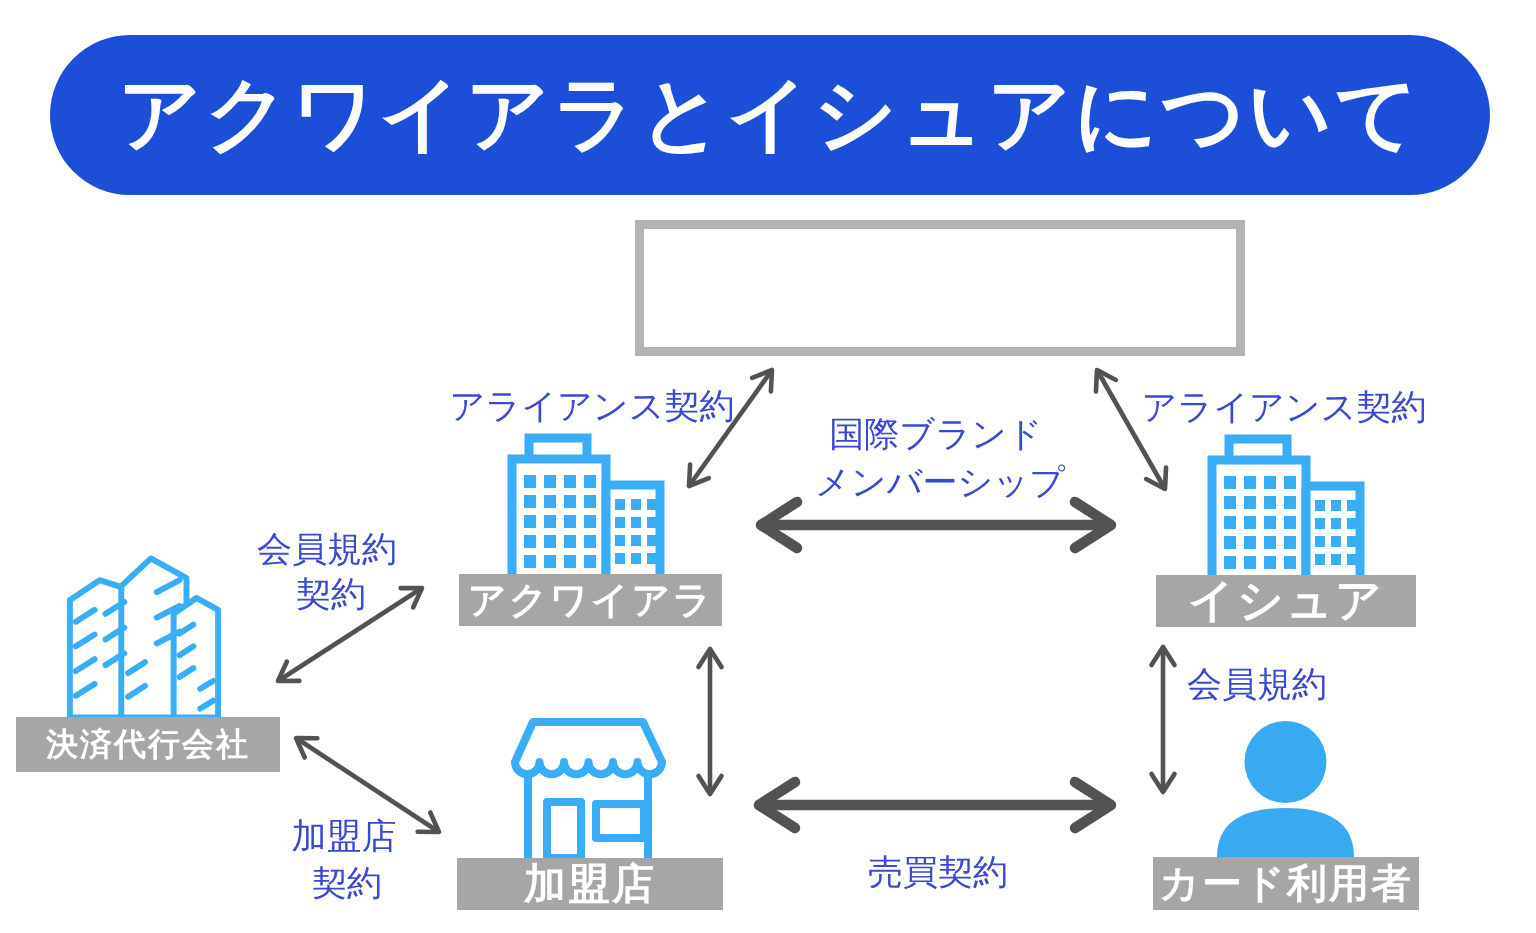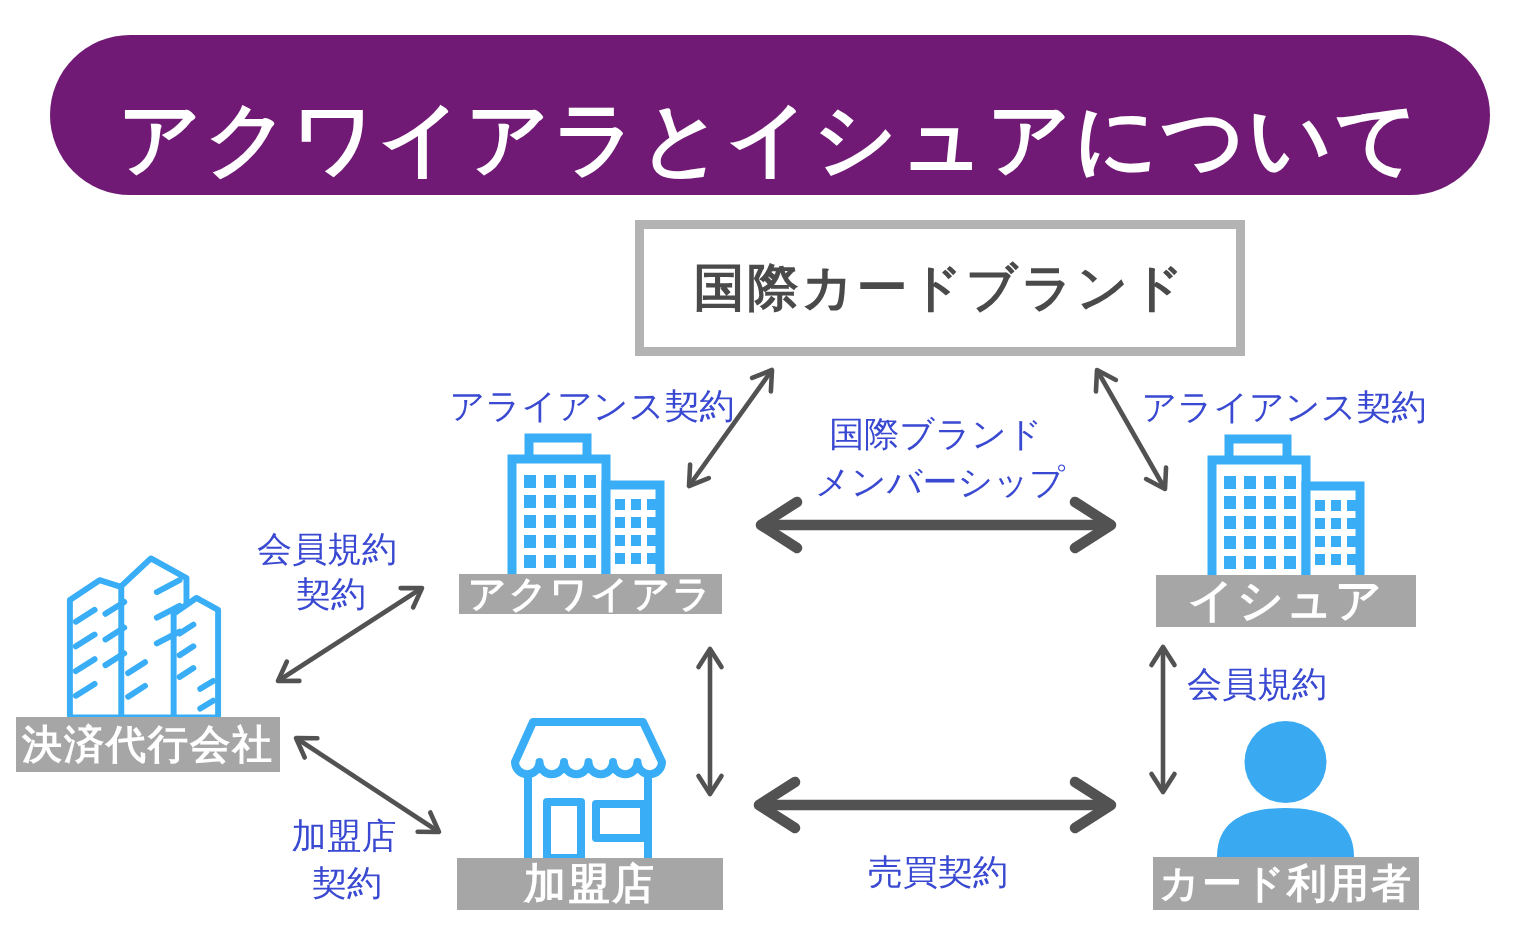--- a/index.html
+++ b/index.html
@@ -1,35 +1,35 @@
 <!DOCTYPE html>
 <html><head>
 <meta charset="utf-8">
 <style>
   html,body{margin:0;padding:0;background:#ffffff;}
   .stage{position:relative;width:1536px;height:933px;background:#ffffff;overflow:hidden;
          font-family:"Liberation Sans","DejaVu Sans",sans-serif;}
   .abs{position:absolute;}
 
   
-  .banner{left:50px;top:35px;width:1440px;height:160px;border-radius:83px;background:#701a75;
-          display:flex;align-items:flex-end;justify-content:center;}
+  .banner{left:50px;top:35px;width:1440px;height:160px;border-radius:83px;background:#1d4ed8;
+          display:flex;align-items:center;justify-content:center;}
   .banner-text{color:#ffffff;font-weight:bold;font-size:82px;letter-spacing:3px;white-space:nowrap;}
 
   
   .brandbox{left:635px;top:220px;width:610px;height:136px;background:#ffffff;border:9px solid #B3B3B3;
             box-sizing:border-box;display:flex;flex-direction:column;align-items:center;justify-content:center;}
   .brand-title{font-size:51px;font-weight:bold;color:#4A4A4A;letter-spacing:3px;line-height:1.12;white-space:nowrap;}
   .brand-sub{font-size:33px;font-weight:bold;color:#FA2020;line-height:1.12;white-space:nowrap;}
 
   
   .band{background:#A6A6A6;color:#ffffff;font-weight:bold;display:flex;align-items:center;
         justify-content:center;letter-spacing:2px;white-space:nowrap;}
-  .band-psp{left:16px;top:717px;width:264px;height:55px;font-size:40px;}
-  .band-acquirer{left:459px;top:574px;width:263px;height:40px;font-size:38px;}
+  .band-psp{left:16px;top:717px;width:264px;height:55px;font-size:32px;}
+  .band-acquirer{left:459px;top:574px;width:263px;height:52px;font-size:38px;}
   .band-issuer{left:1156px;top:575px;width:260px;height:52px;font-size:46px;}
   .band-merchant{left:457px;top:858px;width:266px;height:52px;font-size:42px;}
   .band-cardholder{left:1153px;top:857px;width:266px;height:53px;font-size:40px;}
 
   
   .icon svg{display:block;width:100%;height:100%;}
   .icon-psp{left:62px;top:552px;width:163px;height:166px;}
   .icon-acquirer{left:505px;top:433px;width:160px;height:141px;}
   .icon-issuer{left:1205px;top:434px;width:160px;height:141px;}
   .icon-merchant{left:497px;top:716px;width:182px;height:142px;}
@@ -74,21 +74,20 @@
     <line x1="1163" y1="647" x2="1163" y2="792" stroke="#525252" stroke-width="4.6" marker-start="url(#mThin)" marker-end="url(#mThin)"></line>
     <line x1="761" y1="525" x2="1111" y2="525" stroke="#525252" stroke-width="10.5" marker-start="url(#mThick)" marker-end="url(#mThick)"></line>
     <line x1="759" y1="805" x2="1111" y2="805" stroke="#525252" stroke-width="10.5" marker-start="url(#mThick)" marker-end="url(#mThick)"></line>
   </svg>
 
   <div class="abs banner">
     <span class="banner-text">アクワイアラとイシュアについて</span>
   </div>
 
   <div class="abs brandbox">
-    <div class="brand-title">国際カードブランド</div>
   </div>
 
   <div class="abs icon icon-psp">
     <svg viewBox="0 0 165 167">
       <g fill="#ffffff" stroke="#39AEF6" stroke-width="6" stroke-linejoin="round">
         <path d="M8 48 L38 28 L70 38 L70 167 L8 167 Z"></path>
         <path d="M60 34 L90 6 L126 26 L126 167 L60 167 Z"></path>
         <path d="M113 62 L136 46 L158 58 L158 167 L113 167 Z"></path>
       </g>
       <g stroke="#39AEF6" stroke-width="6" stroke-linecap="round">

